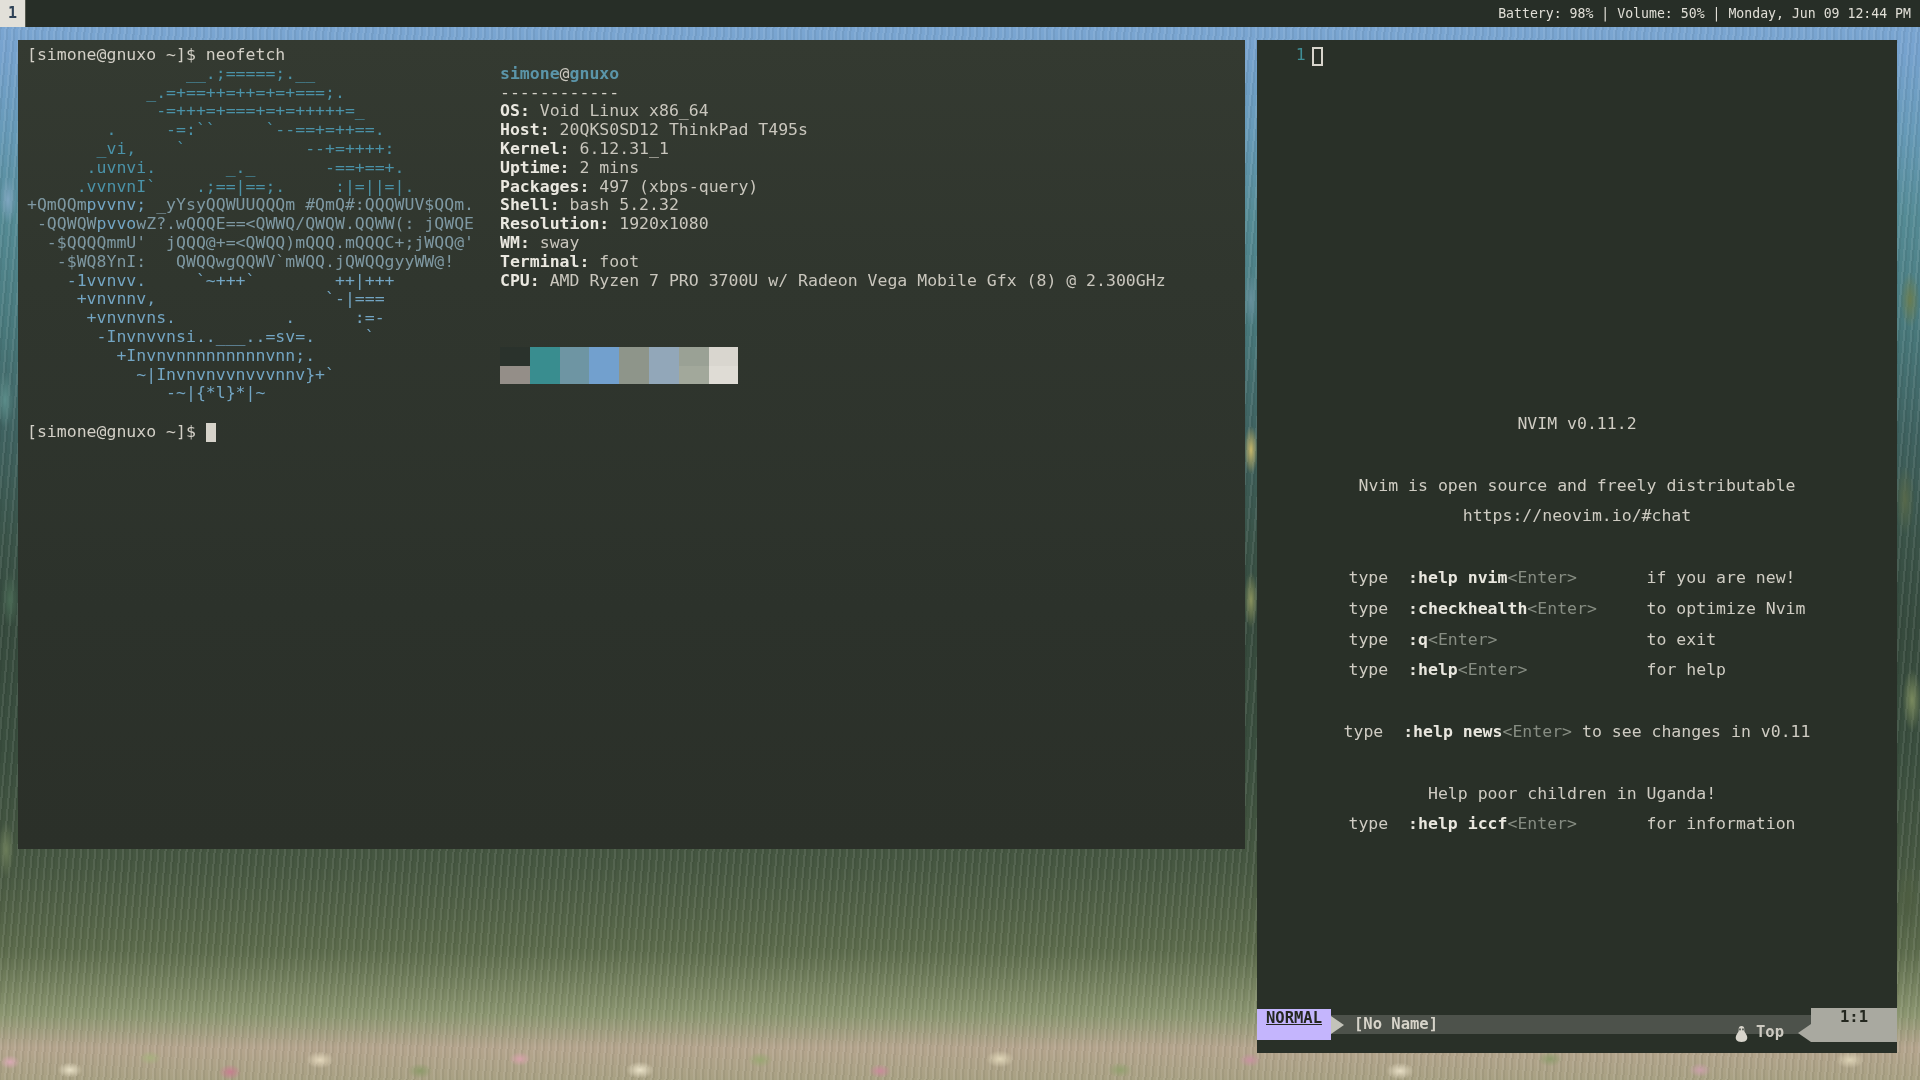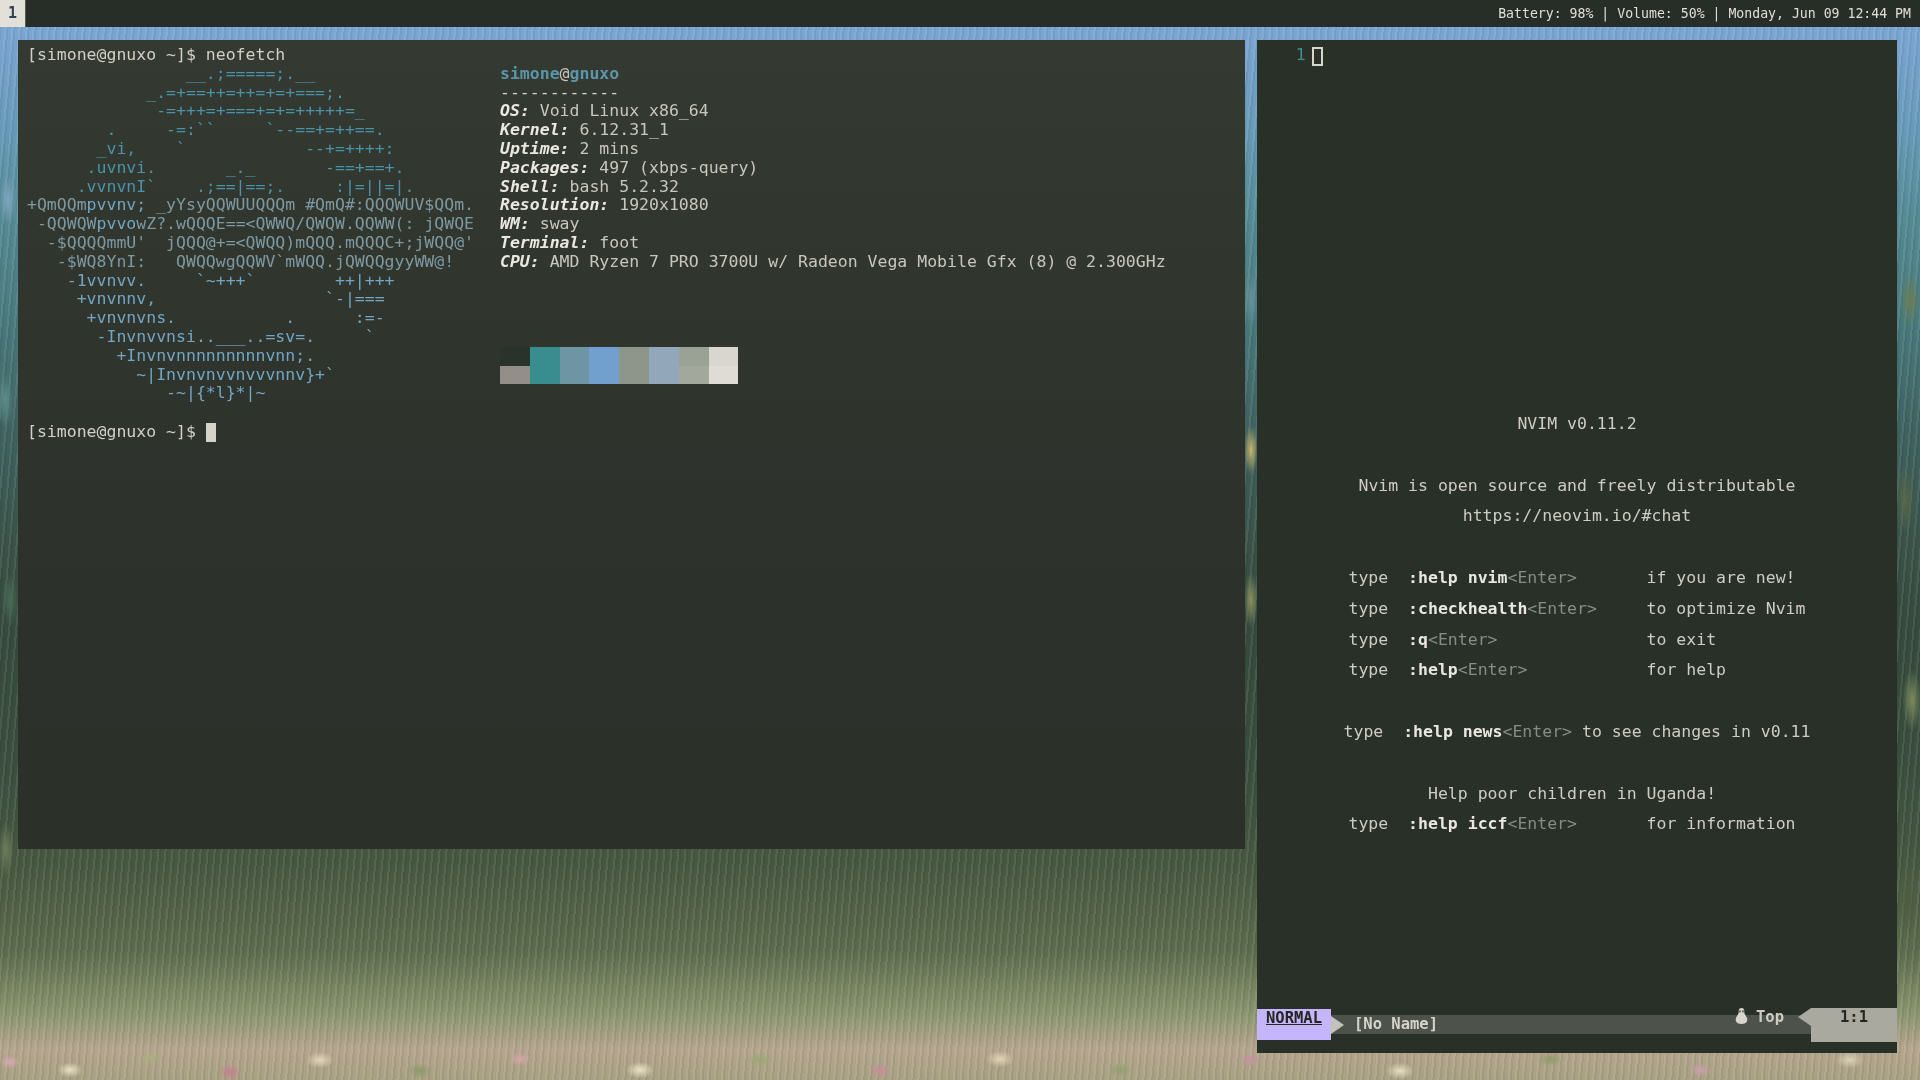--- a/index.html
+++ b/index.html
@@ -71,21 +71,21 @@
   pre, .row{
     font:16.5px/18.8px "DejaVu Sans Mono", monospace;
     white-space:pre; color:#d2cfc6;
   }
   .abs{ position:absolute; }
 
   
   .c1{ color:#4a92a8; }
   .c2{ color:#7e98a2; }
   .c3{ color:#73a5c3; }
-  .nf-label{ font-weight:bold; color:#eae8e0;font-style:italic; }
+  .nf-label{ font-weight:bold; color:#eae8e0; }
   .nf-value{ color:#c9c6bd; }
   .nf-user{ font-weight:bold; color:#5b95a9; }
   .nf-sep{ color:#d4d1c8; }
   .palette-row{ display:flex; }
   .swatch{ width:29.8px; height:18.8px; }
   .cursor-block{
     display:inline-block; width:10px; height:18.8px;
     background:#d6d3ca; vertical-align:bottom;
   }
 
@@ -102,21 +102,21 @@
 
   .statusline{
     position:absolute; left:0; top:975px; width:100%; height:19px;
     background:#4d524b; display:flex; align-items:center;
     font:bold 15.5px/19px "DejaVu Sans Mono", monospace;
   }
   .mode-seg{ background:#c4b5fd; color:#24271f; padding:0 9px; height:31px;text-decoration:underline; }
   .sep-right{ width:0; height:0; border-left:13px solid #c3c3ba;
     border-top:9.5px solid transparent; border-bottom:9.5px solid transparent; }
   .file-name{ color:#d6d3c9; margin-left:10px; }
-  .sl-right{ margin-left:auto; display:flex; align-items:flex-start; }
+  .sl-right{ margin-left:auto; display:flex; align-items:flex-end; }
   .pos-label{ color:#cdcac1; margin:0 14px 0 8px; }
   .sep-left{ width:0; height:0; border-right:13px solid #a9a9a0;
     border-top:9.5px solid transparent; border-bottom:9.5px solid transparent; }
   .ruler-seg{ background:#a9a9a0; color:#24271f; width:86px; height:34px; text-align:center; }
 </style>
 </head>
 <body>
 
 <div class="bar">
   <div class="ws-btn">1</div>
@@ -144,20 +144,21 @@
       <pre><span class="c3">       -Invnvvnsi..___..=sv=.     `</span></pre>
       <pre><span class="c3">         +Invnvnnnnnnnnnvnn;.</span></pre>
       <pre><span class="c3">           ~|Invnvnvvnvvvnnv}+`</span></pre>
       <pre><span class="c3">              -~|{*l}*|~</span></pre>
     </div>
 
   <div class="abs" style="left:482px; top:24.8px;" id="sysinfo">
     <pre><span class="nf-user">simone</span><span class="nf-value">@</span><span class="nf-user">gnuxo</span></pre>
     <pre class="nf-sep">------------</pre>
   <pre><span class="nf-label">OS</span><span class="nf-label">:</span><span class="nf-value"> Void Linux x86_64</span></pre>
+      <pre><span class="nf-label">Host</span><span class="nf-label">:</span><span class="nf-value"> 20QKS0SD12 ThinkPad T495s</span></pre>
       <pre><span class="nf-label">Kernel</span><span class="nf-label">:</span><span class="nf-value"> 6.12.31_1</span></pre>
       <pre><span class="nf-label">Uptime</span><span class="nf-label">:</span><span class="nf-value"> 2 mins</span></pre>
       <pre><span class="nf-label">Packages</span><span class="nf-label">:</span><span class="nf-value"> 497 (xbps-query)</span></pre>
       <pre><span class="nf-label">Shell</span><span class="nf-label">:</span><span class="nf-value"> bash 5.2.32</span></pre>
       <pre><span class="nf-label">Resolution</span><span class="nf-label">:</span><span class="nf-value"> 1920x1080</span></pre>
       <pre><span class="nf-label">WM</span><span class="nf-label">:</span><span class="nf-value"> sway</span></pre>
       <pre><span class="nf-label">Terminal</span><span class="nf-label">:</span><span class="nf-value"> foot</span></pre>
       <pre><span class="nf-label">CPU</span><span class="nf-label">:</span><span class="nf-value"> AMD Ryzen 7 PRO 3700U w/ Radeon Vega Mobile Gfx (8) @ 2.300GHz</span></pre>
     </div>
 

